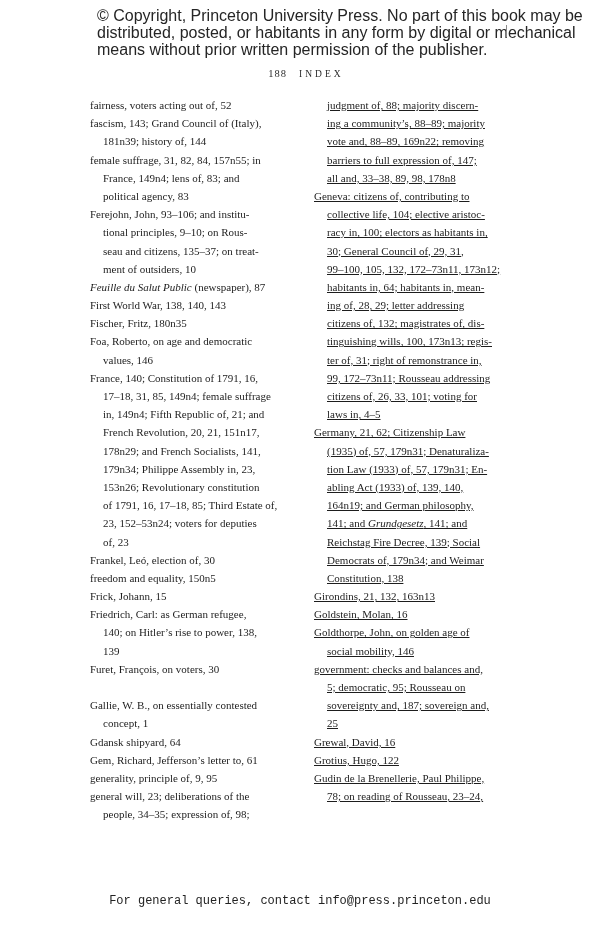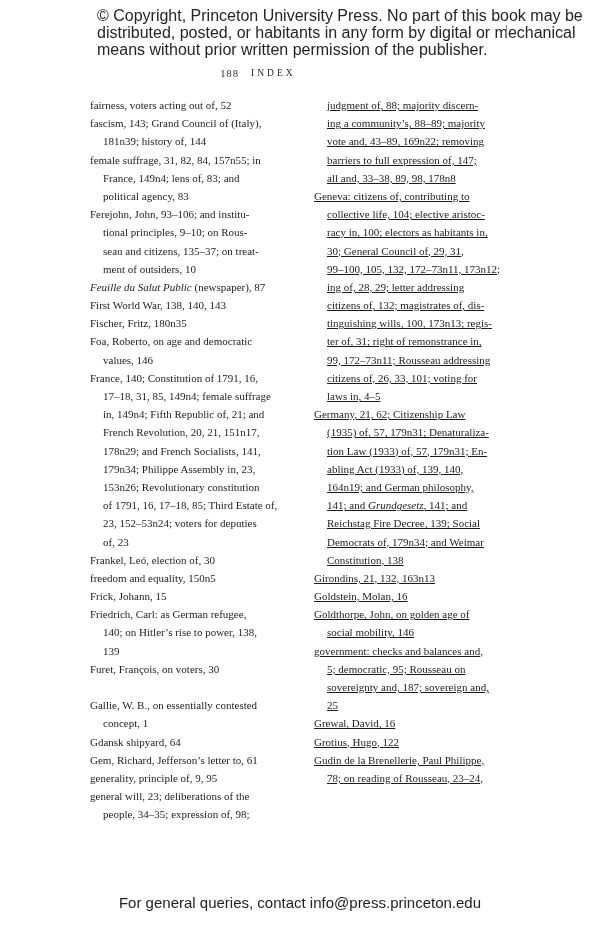--- a/index.html
+++ b/index.html
@@ -16,40 +16,40 @@
     font-family: "Liberation Sans", sans-serif;
     font-size: 16px; line-height: 17px; color: #252525;
     white-space: nowrap;
   }
   .cursor-artifact {
     position: absolute; left: 506px; top: 25px;
     width: 1px; height: 12px; background: #8a8a8a;
   }
   .running-head {
     position: absolute; left: 0; top: 68px; width: 516px;
-    display: flex; justify-content: center; align-items: flex-start;
-    font-size: 10.5px; color: #2b2b2b;
+    display: flex; justify-content: center; align-items: center;
+    font-size: 10.5px; color: #2b2b2b; padding-left: 48px;
   }
   .running-head .pgnum { letter-spacing: 1px; }
   .running-head .headgap { display: inline-block; width: 12px; }
   .running-head .section { letter-spacing: 3px; font-size: 9.5px; }
   .col {
     position: absolute; top: 96px; width: 225px;
     font-size: 11px; line-height: 18.2px;
   }
   .col.left  { left: 90px; }
   .col.right { left: 314px; text-decoration: underline; }
   .line { white-space: nowrap; height: 18.2px; }
   .line.ind { padding-left: 13px; }
   .line.blank { height: 18.2px; }
   .footer {
     position: absolute; left: 0; top: 894px; width: 600px;
     text-align: center;
-    font-family: Liberation Sans, sans-serif;
-    font-size: 15px; color: #222222;
+    font-family: Liberation Mono, monospace;
+    font-size: 12px; color: #222222;
   }
 </style>
 </head>
 <body>
 
 <div>
 
   <div class="copyright">
     <div>© Copyright, Princeton University Press. No part of this book may be</div>
     <div>distributed, posted, or habitants in any form by digital or mechanical</div>
@@ -102,28 +102,29 @@
       <div class="line ind">concept, 1</div>
       <div class="line">Gdansk shipyard, 64</div>
       <div class="line">Gem, Richard, Jefferson’s letter to, 61</div>
       <div class="line">generality, principle of, 9, 95</div>
       <div class="line">general will, 23; deliberations of the</div>
       <div class="line ind">people, 34–35; expression of, 98;</div>
     </div>
   <div class="col right">
       <div class="line ind">judgment of, 88; majority discern-</div>
       <div class="line ind">ing a community’s, 88–89; majority</div>
-      <div class="line ind">vote and, 43–89, 169n22; removing</div>
+      <div class="line ind">vote and, 88–89, 169n22; removing</div>
       <div class="line ind">barriers to full expression of, 147;</div>
       <div class="line ind">all and, 33–38, 89, 98, 178n8</div>
       <div class="line">Geneva: citizens of, contributing to</div>
       <div class="line ind">collective life, 104; elective aristoc-</div>
       <div class="line ind">racy in, 100; electors as habitants in,</div>
       <div class="line ind">30; General Council of, 29, 31,</div>
       <div class="line ind">99–100, 105, 132, 172–73n11, 173n12;</div>
+      <div class="line ind">habitants in, 64; habitants in, mean-</div>
       <div class="line ind">ing of, 28, 29; letter addressing</div>
       <div class="line ind">citizens of, 132; magistrates of, dis-</div>
       <div class="line ind">tinguishing wills, 100, 173n13; regis-</div>
       <div class="line ind">ter of, 31; right of remonstrance in,</div>
       <div class="line ind">99, 172–73n11; Rousseau addressing</div>
       <div class="line ind">citizens of, 26, 33, 101; voting for</div>
       <div class="line ind">laws in, 4–5</div>
       <div class="line">Germany, 21, 62; Citizenship Law</div>
       <div class="line ind">(1935) of, 57, 179n31; Denaturaliza-</div>
       <div class="line ind">tion Law (1933) of, 57, 179n31; En-</div>

